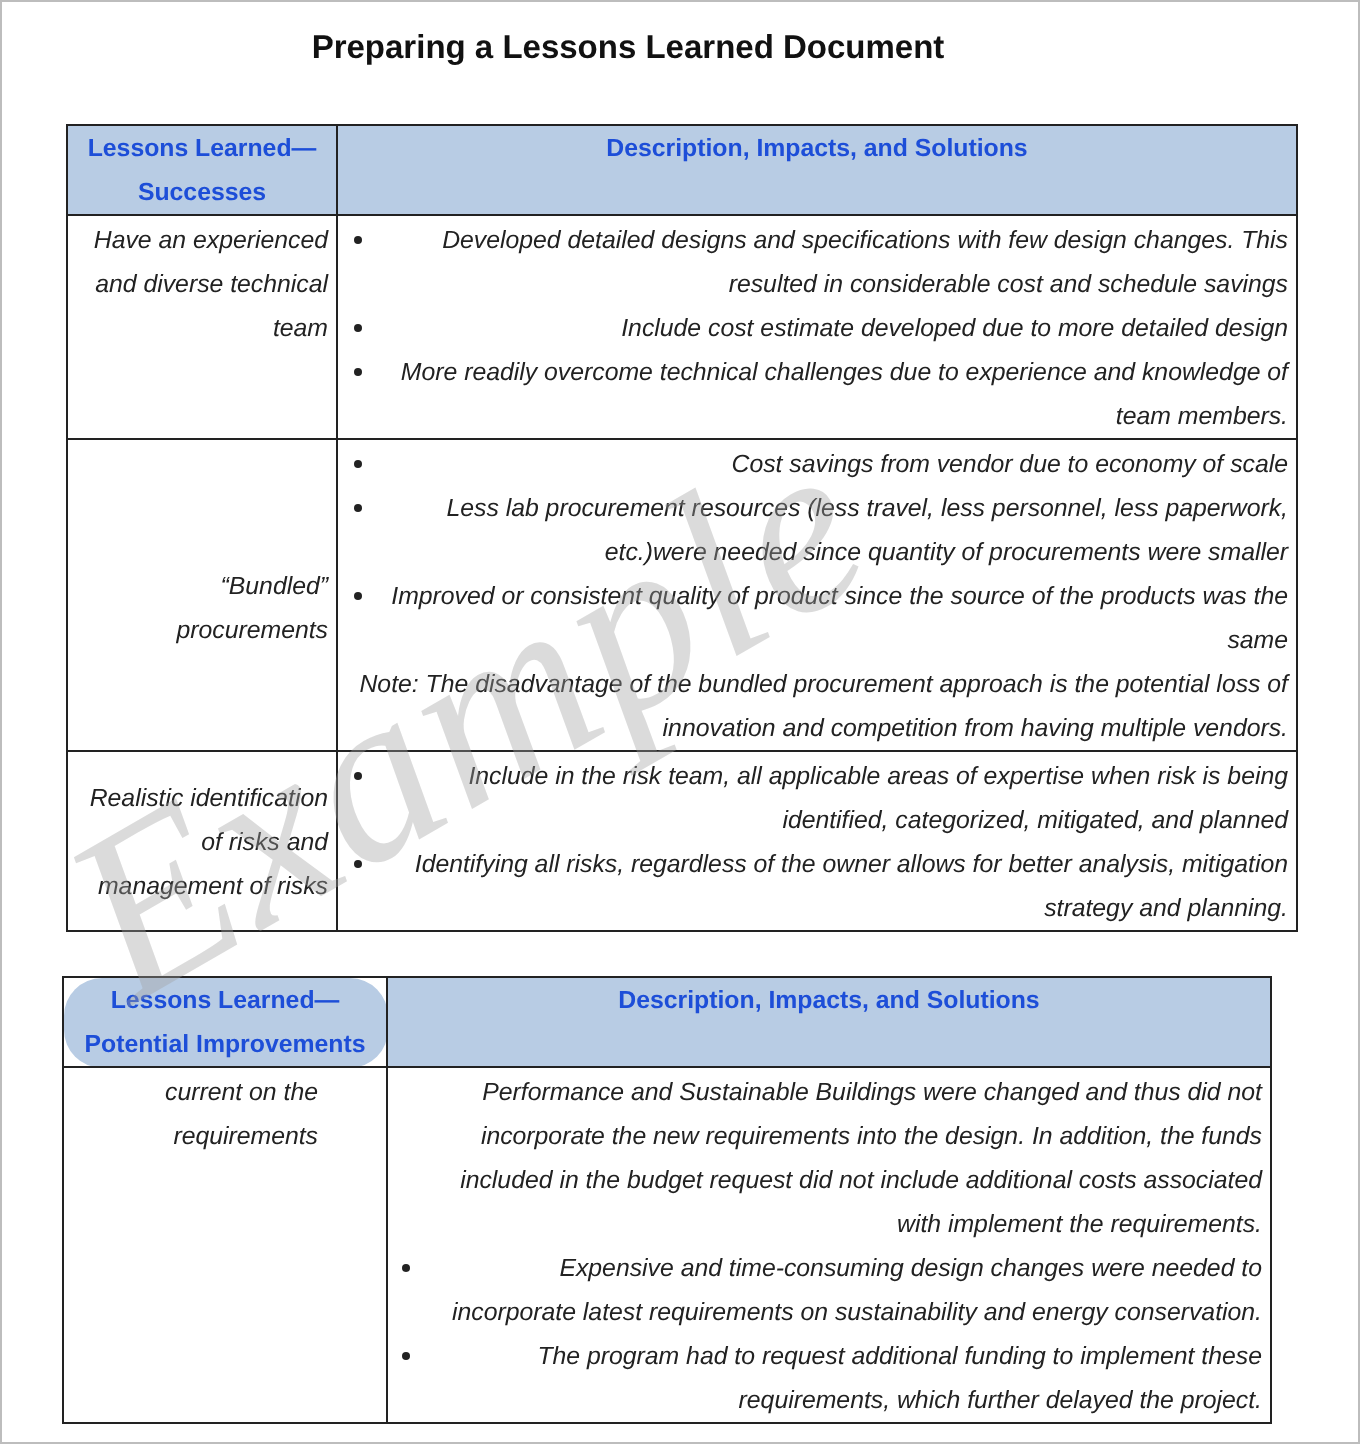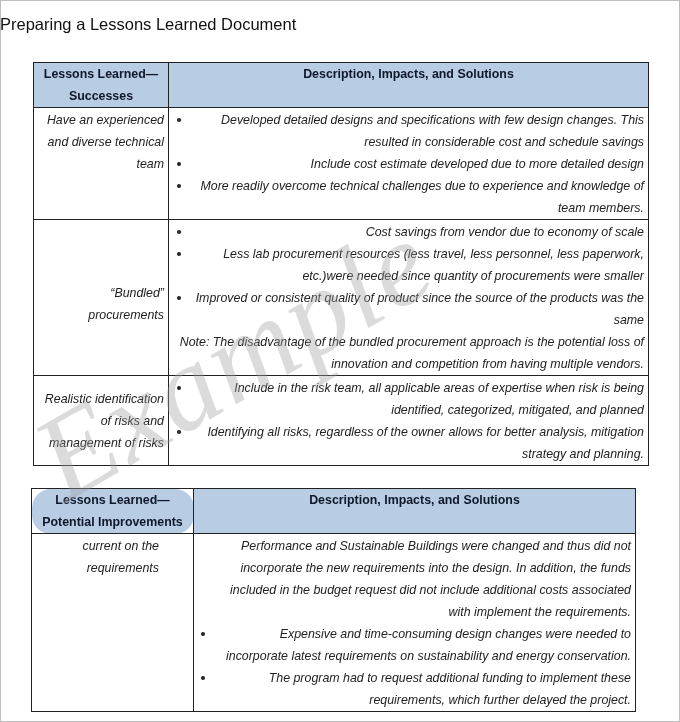--- a/index.html
+++ b/index.html
@@ -1,22 +1,22 @@
 <!DOCTYPE html>
 <html><head>
 <meta charset="utf-8">
 <style>
   html,body{margin:0;padding:0;}
   body{width:680px;height:722px;background:#ffffff;position:relative;overflow:hidden;
        font-family:"Liberation Sans",sans-serif;color:#1a1a1a;}
   .frame{position:absolute;left:0;top:0;width:678px;height:720px;border:1px solid #bdbdbd;}
-  .title{position:absolute;left:0;top:15px;width:628px;font-weight:normal;font-size:16.5px;color:#111;}
+  .title{position:absolute;left:0;top:15px;width:628px;text-align:center;font-weight:bold;font-size:16.5px;color:#111;}
   table{position:absolute;border-collapse:collapse;table-layout:fixed;}
   td,th{border:1px solid #222;vertical-align:top;font-size:12.4px;line-height:22px;padding:0;}
-  th{background:#b8cce4;font-weight:bold;text-align:center;color:#0f172a;}
+  th{background:#b8cce4;font-weight:bold;text-align:center;color:#1d4ed8;}
   td{font-style:italic;color:#222;text-align:right;}
   .lbl{padding:1px 4px 0 5px;}
   .desc{padding:1px 4px 0 5px;}
   ul{margin:0;padding:0;list-style:none;}
   li{position:relative;padding-left:17px;}
   li::before{content:"";position:absolute;left:3px;top:9px;width:4px;height:4px;border-radius:50%;background:#222;}
   .note{padding-left:0;}
   #t1{left:33px;top:62px;width:615px;}
   #t2{left:31px;top:488px;width:604px;}
   .watermark{position:absolute;left:80px;top:150px;font-family:"Liberation Serif",serif;font-style:italic;

